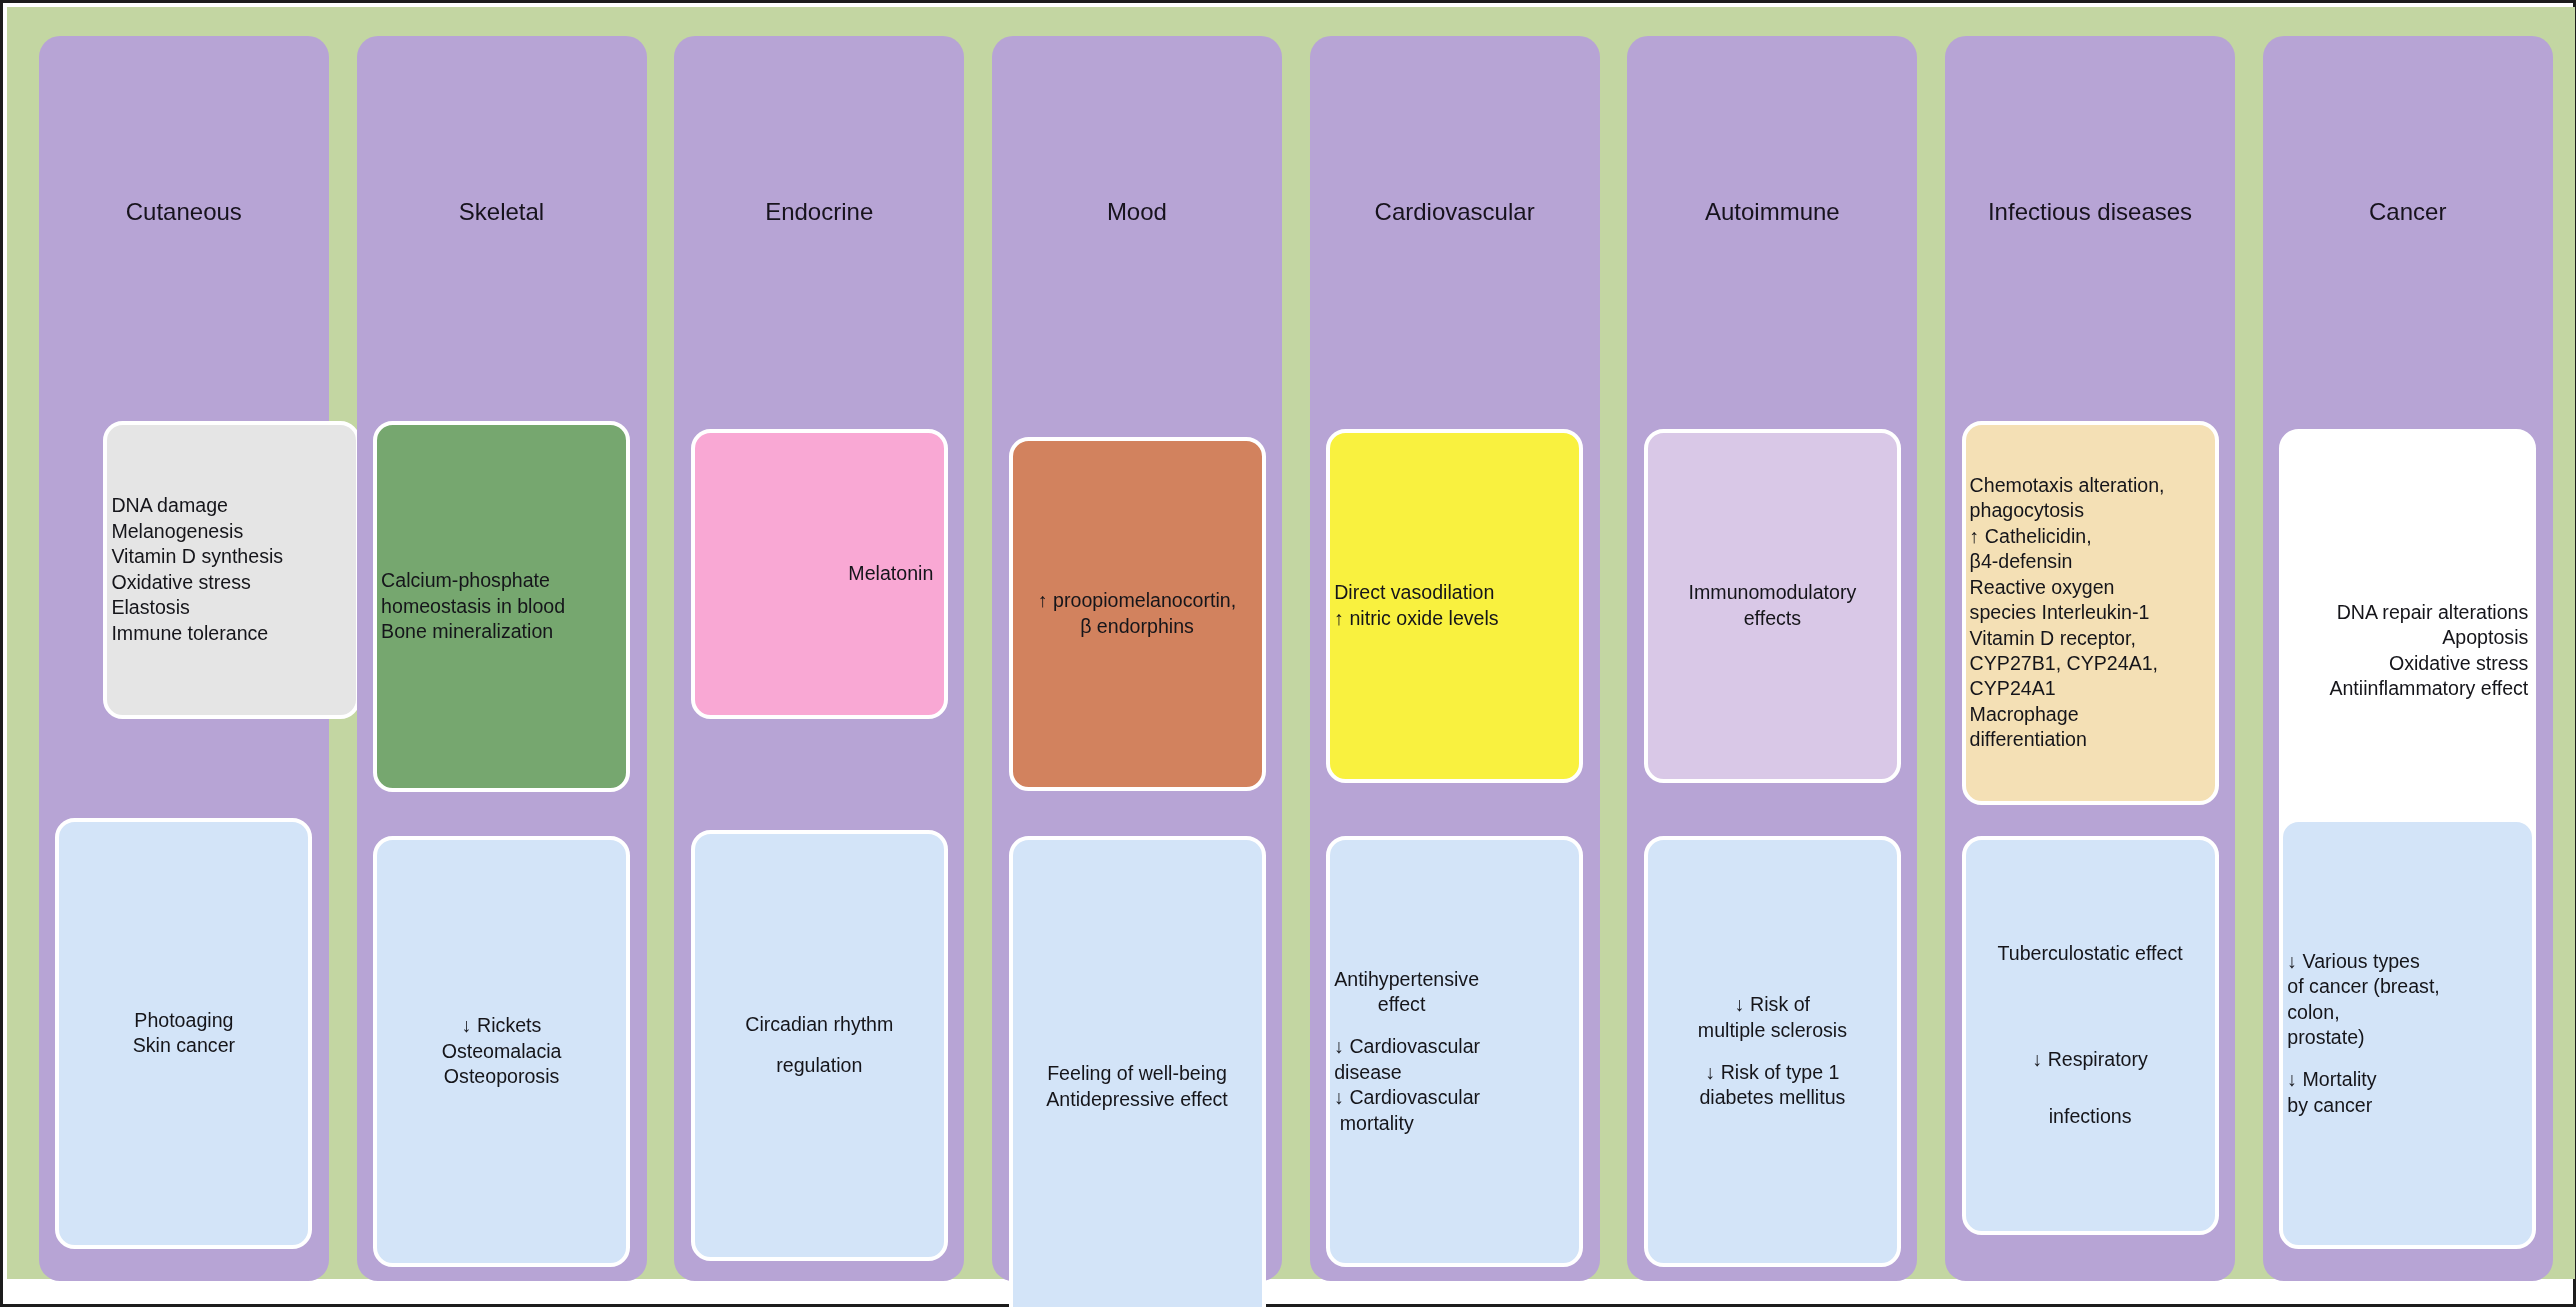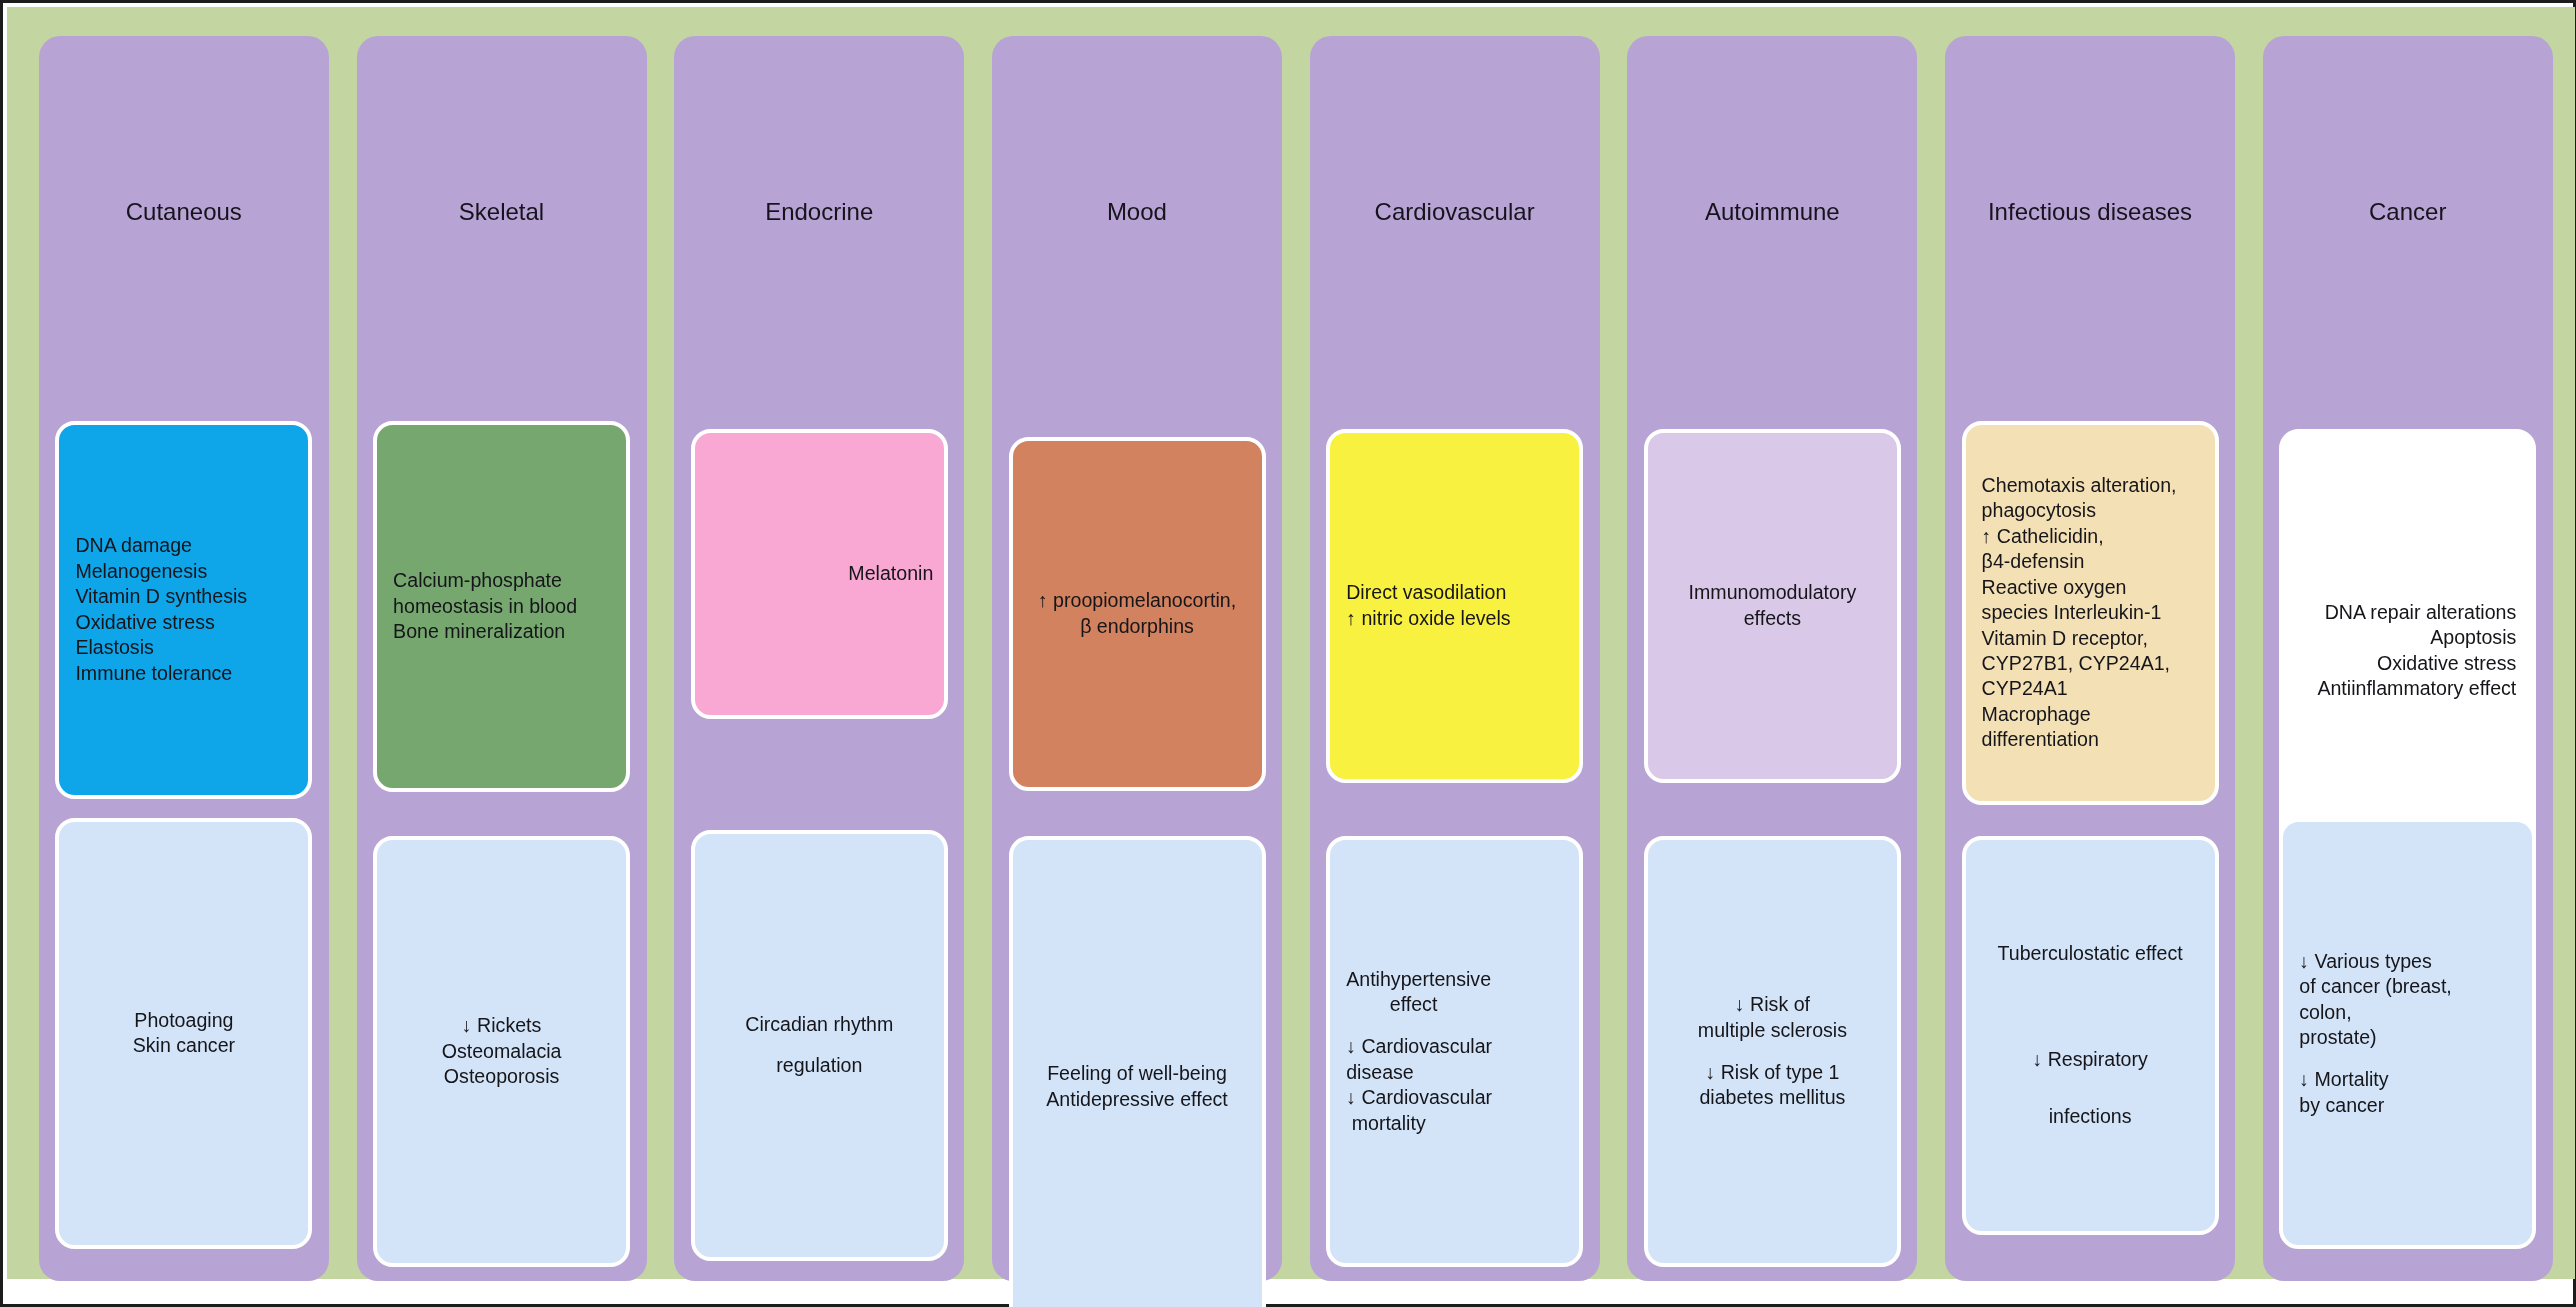--- a/index.html
+++ b/index.html
@@ -83,38 +83,38 @@
     border-radius: 19.6px;
     color: #15151a;
     font-size: 19.6px;
     line-height: 1.30;
     display: flex;
     flex-direction: column;
     justify-content: center;
   }
   .effect-box .line { white-space: pre-wrap; }
 
-  .align-left  { text-align: left;  padding: 0 16px; }
+  .align-left  { text-align: left;  padding: 0 4px; }
   .align-center{ text-align: center;padding: 0 10.5px; }
 
   .spacer-line { height: 0.85em; }
 
   
   .top-box    { top: 385px; }
   .bottom-box { bottom: 32px; }
 </style>
 </head>
 <body>
 
 <div id="figure-frame">
   <div id="green-panel">
     <div id="columns-row">
         <div class="column">
           <div class="column-title">Cutaneous</div>
-          <div class="effect-box top-box align-left" style="background: #0ea5e9; top: 385px; height: 378px;">
+          <div class="effect-box top-box align-left" style="background: #e5e5e5; top: 385px; height: 298px; margin-left: 48px;">
             <div class="line">DNA damage</div>
             <div class="line">Melanogenesis</div>
             <div class="line">Vitamin D synthesis</div>
             <div class="line">Oxidative stress</div>
             <div class="line">Elastosis</div>
             <div class="line">Immune tolerance</div>
           </div>
           <div class="effect-box bottom-box align-center" style="background: rgb(211, 228, 248); top: 782px; height: 431px;">
             <div class="line">Photoaging</div>
             <div class="line">Skin cancer</div>

